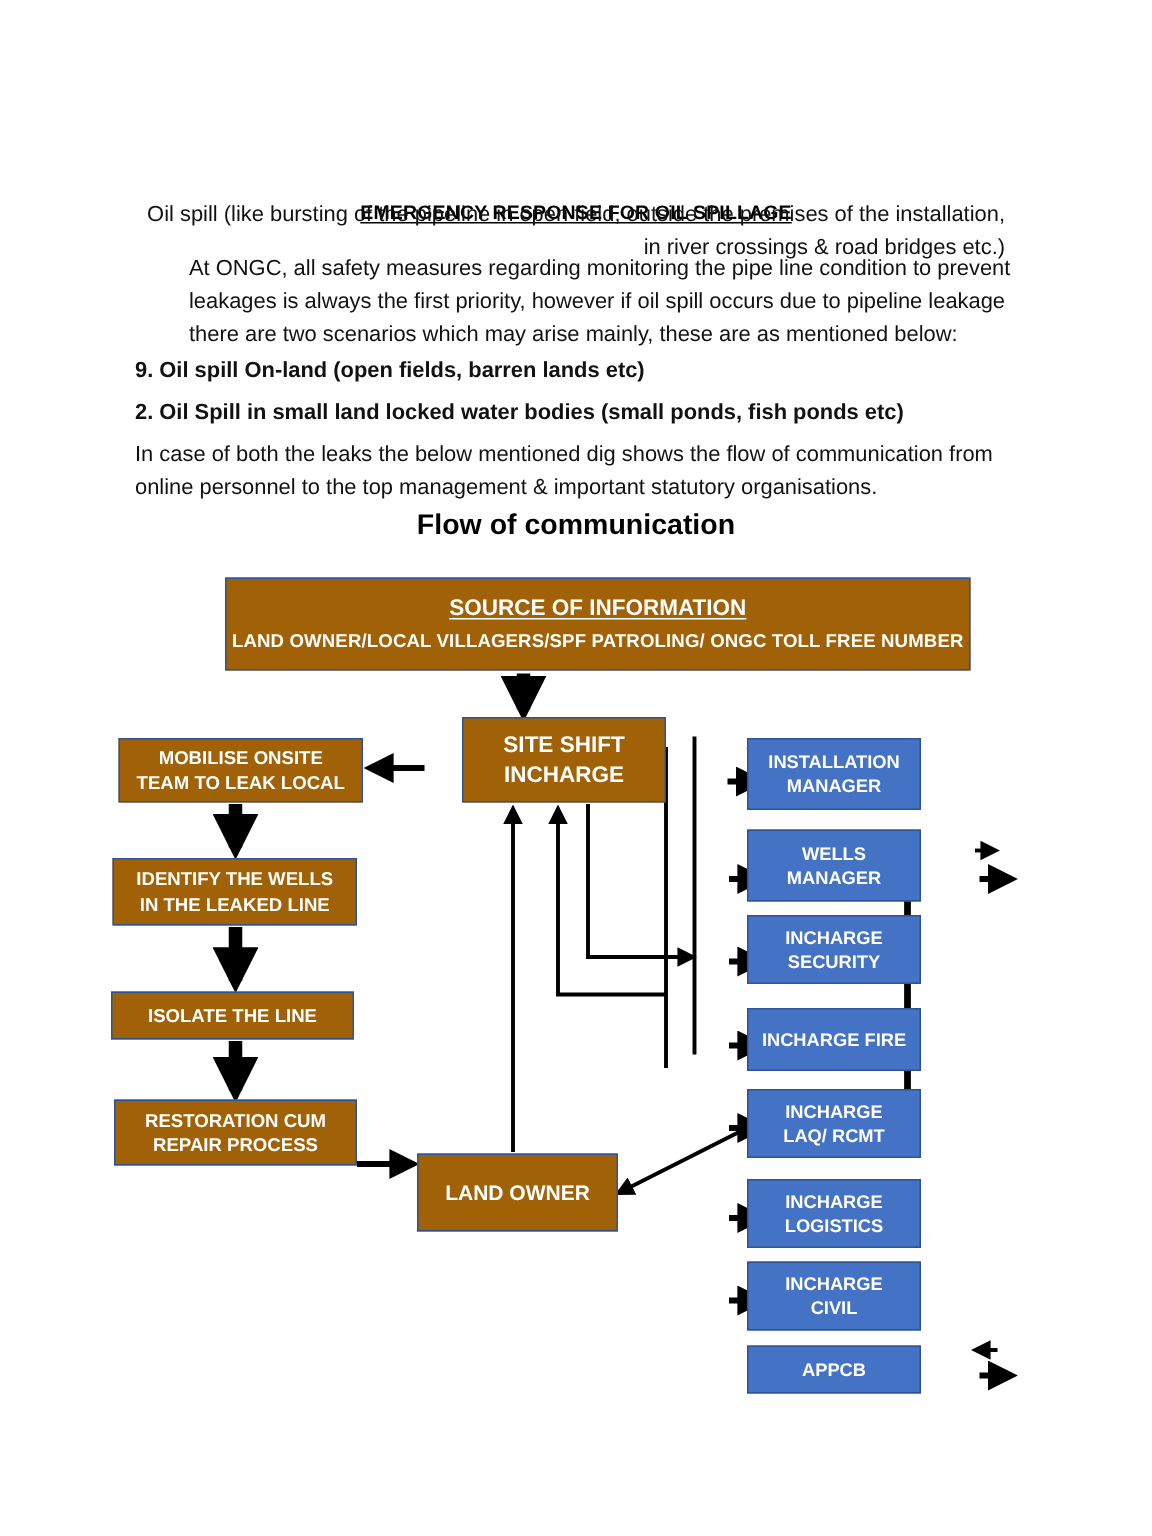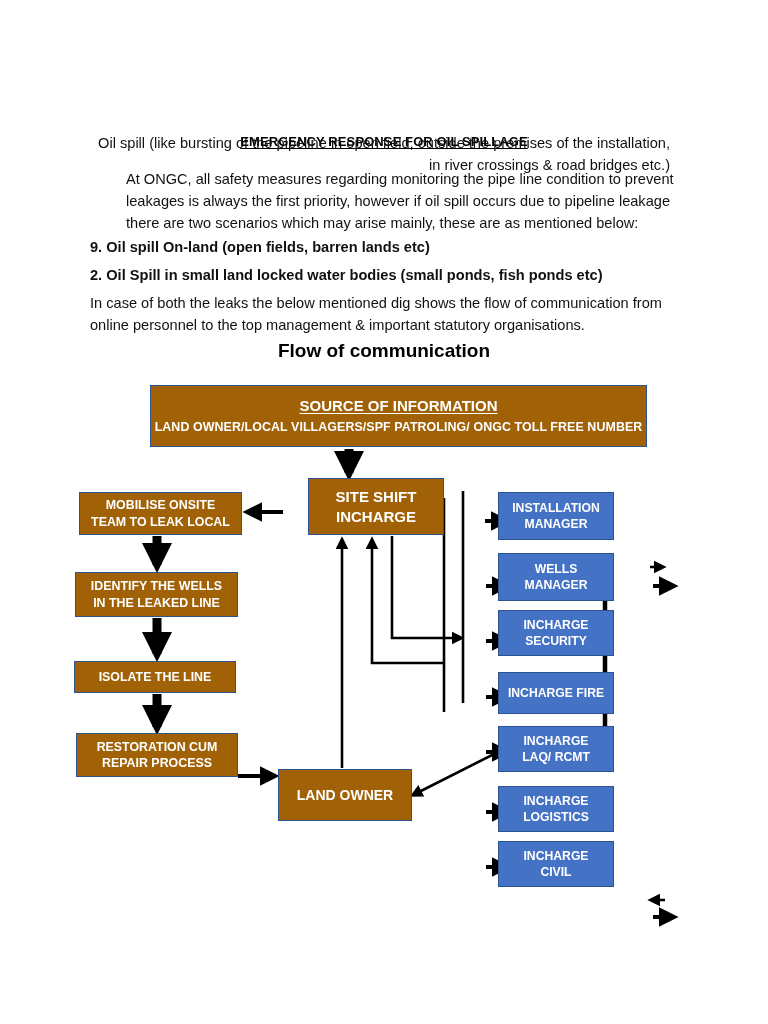--- a/index.html
+++ b/index.html
@@ -220,15 +220,18 @@
       <span class="ln">LAQ/ RCMT</span>
     </div>
     <div class="rnode r6">
       <span class="ln">INCHARGE</span>
       <span class="ln">LOGISTICS</span>
     </div>
     <div class="rnode r7">
       <span class="ln">INCHARGE</span>
       <span class="ln">CIVIL</span>
     </div>
+    <div class="rnode r8">
+      <span class="ln">APPCB</span>
+    </div>
 
   </div>
 </div>
 
 </body></html>

